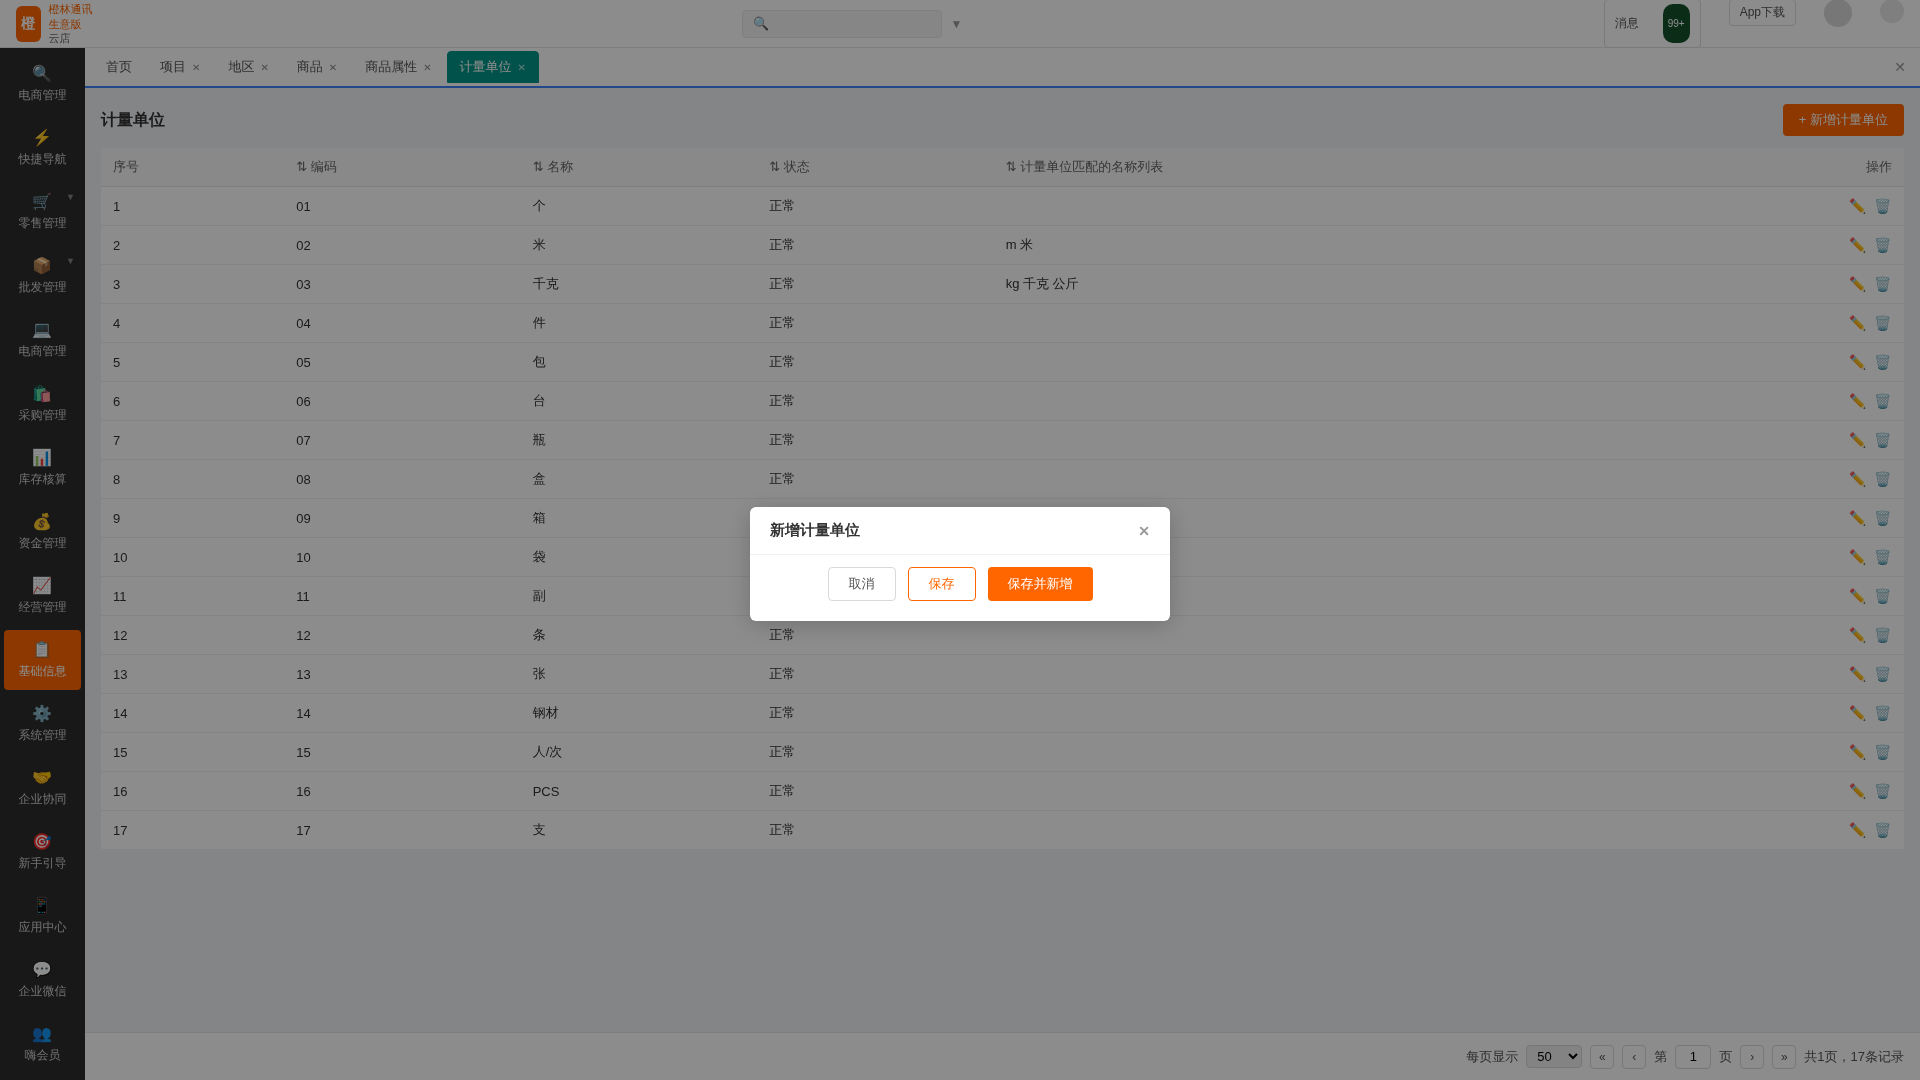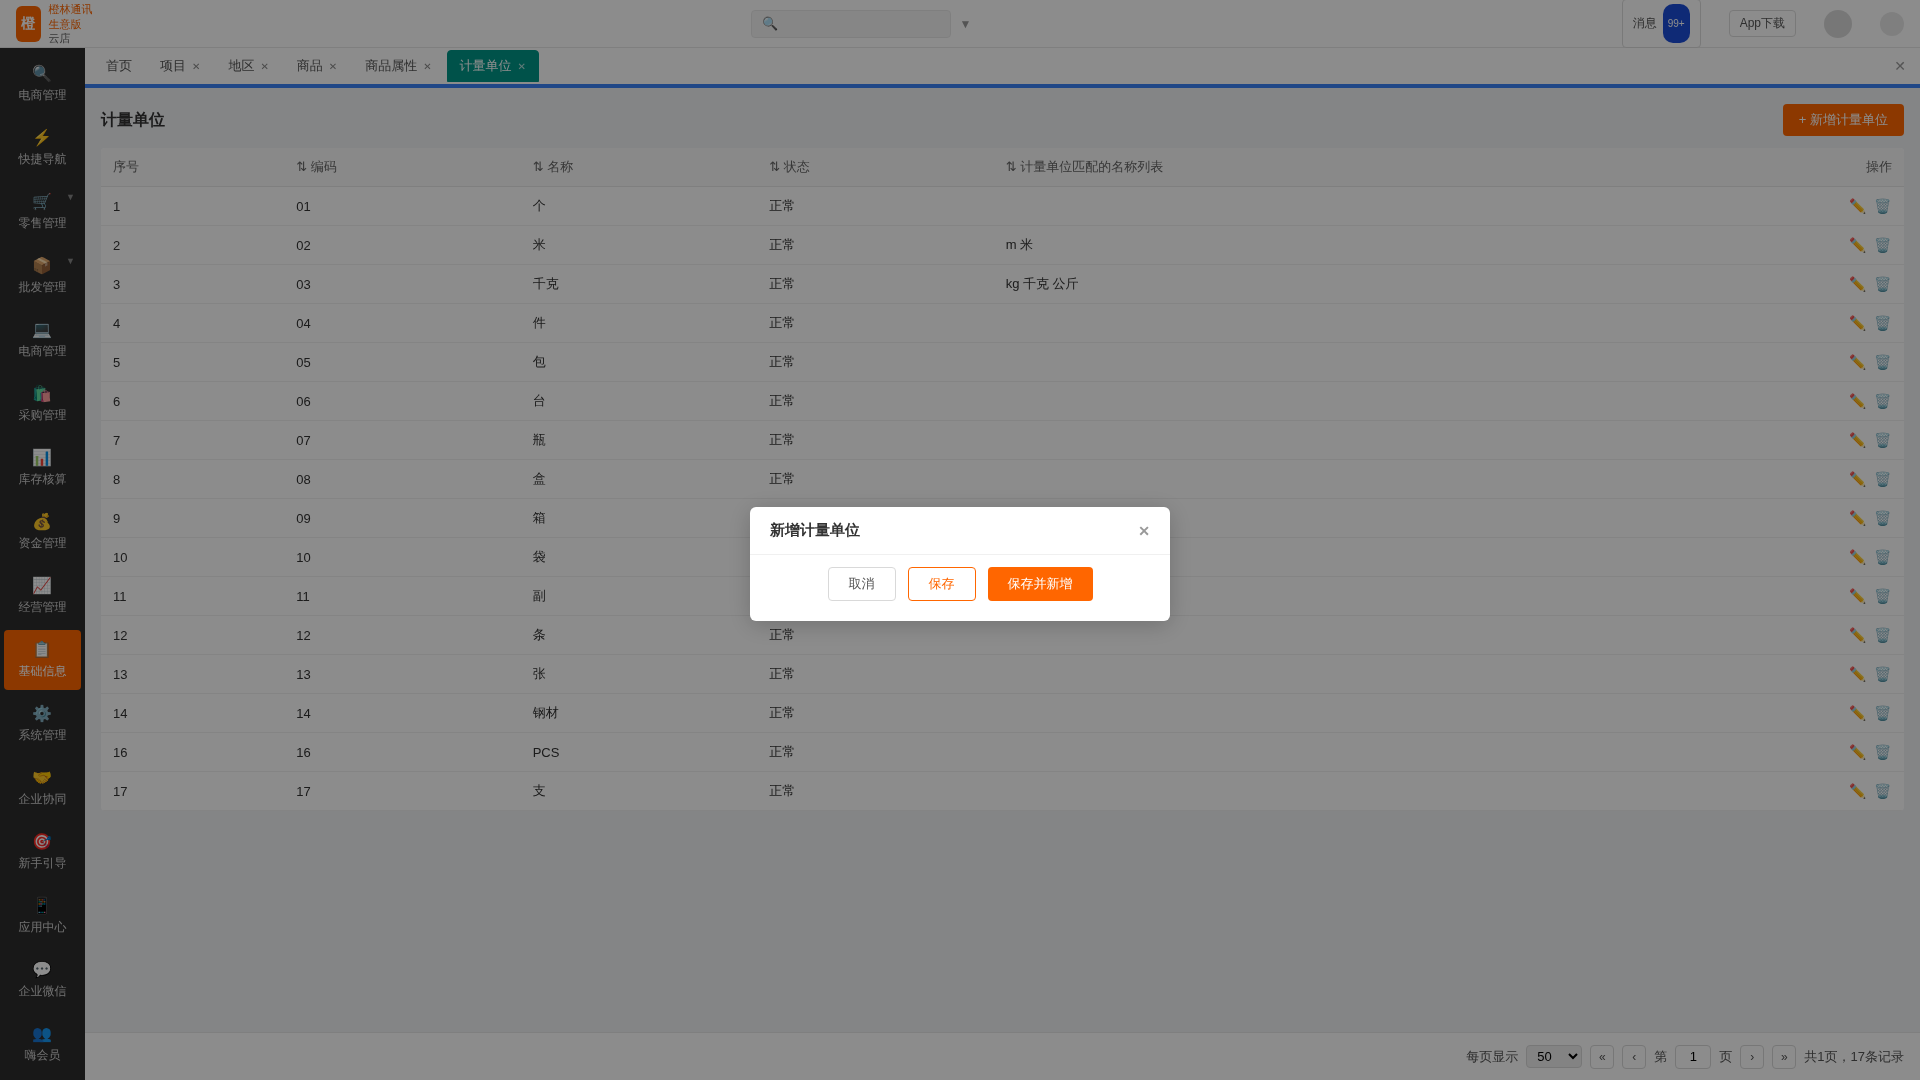--- a/index.html
+++ b/index.html
@@ -25,30 +25,30 @@
     .logo-icon {
       width: 36px;
       height: 36px;
       background: #f60;
       border-radius: 6px;
       display: flex; align-items: center; justify-content: center;
       color: #fff; font-weight: bold; font-size: 14px;
     }
     .logo-text { font-size: 12px; color: #333; font-weight: normal; line-height: 1.2; }
     .header-center { display: flex; align-items: center; gap: 8px; flex: 1; justify-content: center; }
-    .header-right { display: flex; align-items: center; gap: 28px; }
+    .header-right { display: flex; align-items: flex-start; gap: 28px; }
     .header-btn {
       display: flex; align-items: center; gap: 4px;
       padding: 4px 10px; border-radius: 4px;
       font-size: 12px; cursor: pointer; color: #555;
       border: 1px solid #ddd; background: #fff;
     }
     .header-btn .badge {
-      background: #1d4ed8; color: #fff; border-radius: 10px;
-      font-size: 10px; padding: 14px 5px; margin-left: 2px;
+      background: #14532d; color: #fff; border-radius: 10px;
+      font-size: 10px; padding: 14px 5px; margin-left: 20px;
     }
     .avatar { width: 28px; height: 28px; background: #d9d9d9; border-radius: 50%; }
 
     
     .main-layout {
       display: flex;
       flex: 1;
       overflow: hidden;
     }
 
@@ -86,21 +86,21 @@
       background: #f0f2f5;
     }
 
     
     .tab-bar {
       height: 40px;
       background: #fff;
       display: flex;
       align-items: center;
       padding: 0 8px;
-      border-bottom: 4px solid #3b82f6;
+      border-bottom: 2px solid #3b82f6;
       flex-shrink: 0;
       gap: 2px;
     }
     .tab-item {
       height: 32px;
       padding: 0 12px;
       display: flex;
       align-items: center;
       gap: 6px;
       border-radius: 4px 4px 0 0;
@@ -630,20 +630,33 @@
       <td class="status-normal">正常</td>
       <td></td>
       <td>
         <div class="action-btns">
           <span class="action-btn" title="编辑">✏️</span>
           <span class="action-btn" title="删除">🗑️</span>
         </div>
       </td>
     </tr>
             <tr>
+      <td>15</td>
+      <td>15</td>
+      <td>人/次</td>
+      <td class="status-normal">正常</td>
+      <td></td>
+      <td>
+        <div class="action-btns">
+          <span class="action-btn" title="编辑">✏️</span>
+          <span class="action-btn" title="删除">🗑️</span>
+        </div>
+      </td>
+    </tr>
+            <tr>
       <td>16</td>
       <td>16</td>
       <td>PCS</td>
       <td class="status-normal">正常</td>
       <td></td>
       <td>
         <div class="action-btns">
           <span class="action-btn" title="编辑">✏️</span>
           <span class="action-btn" title="删除">🗑️</span>
         </div>

